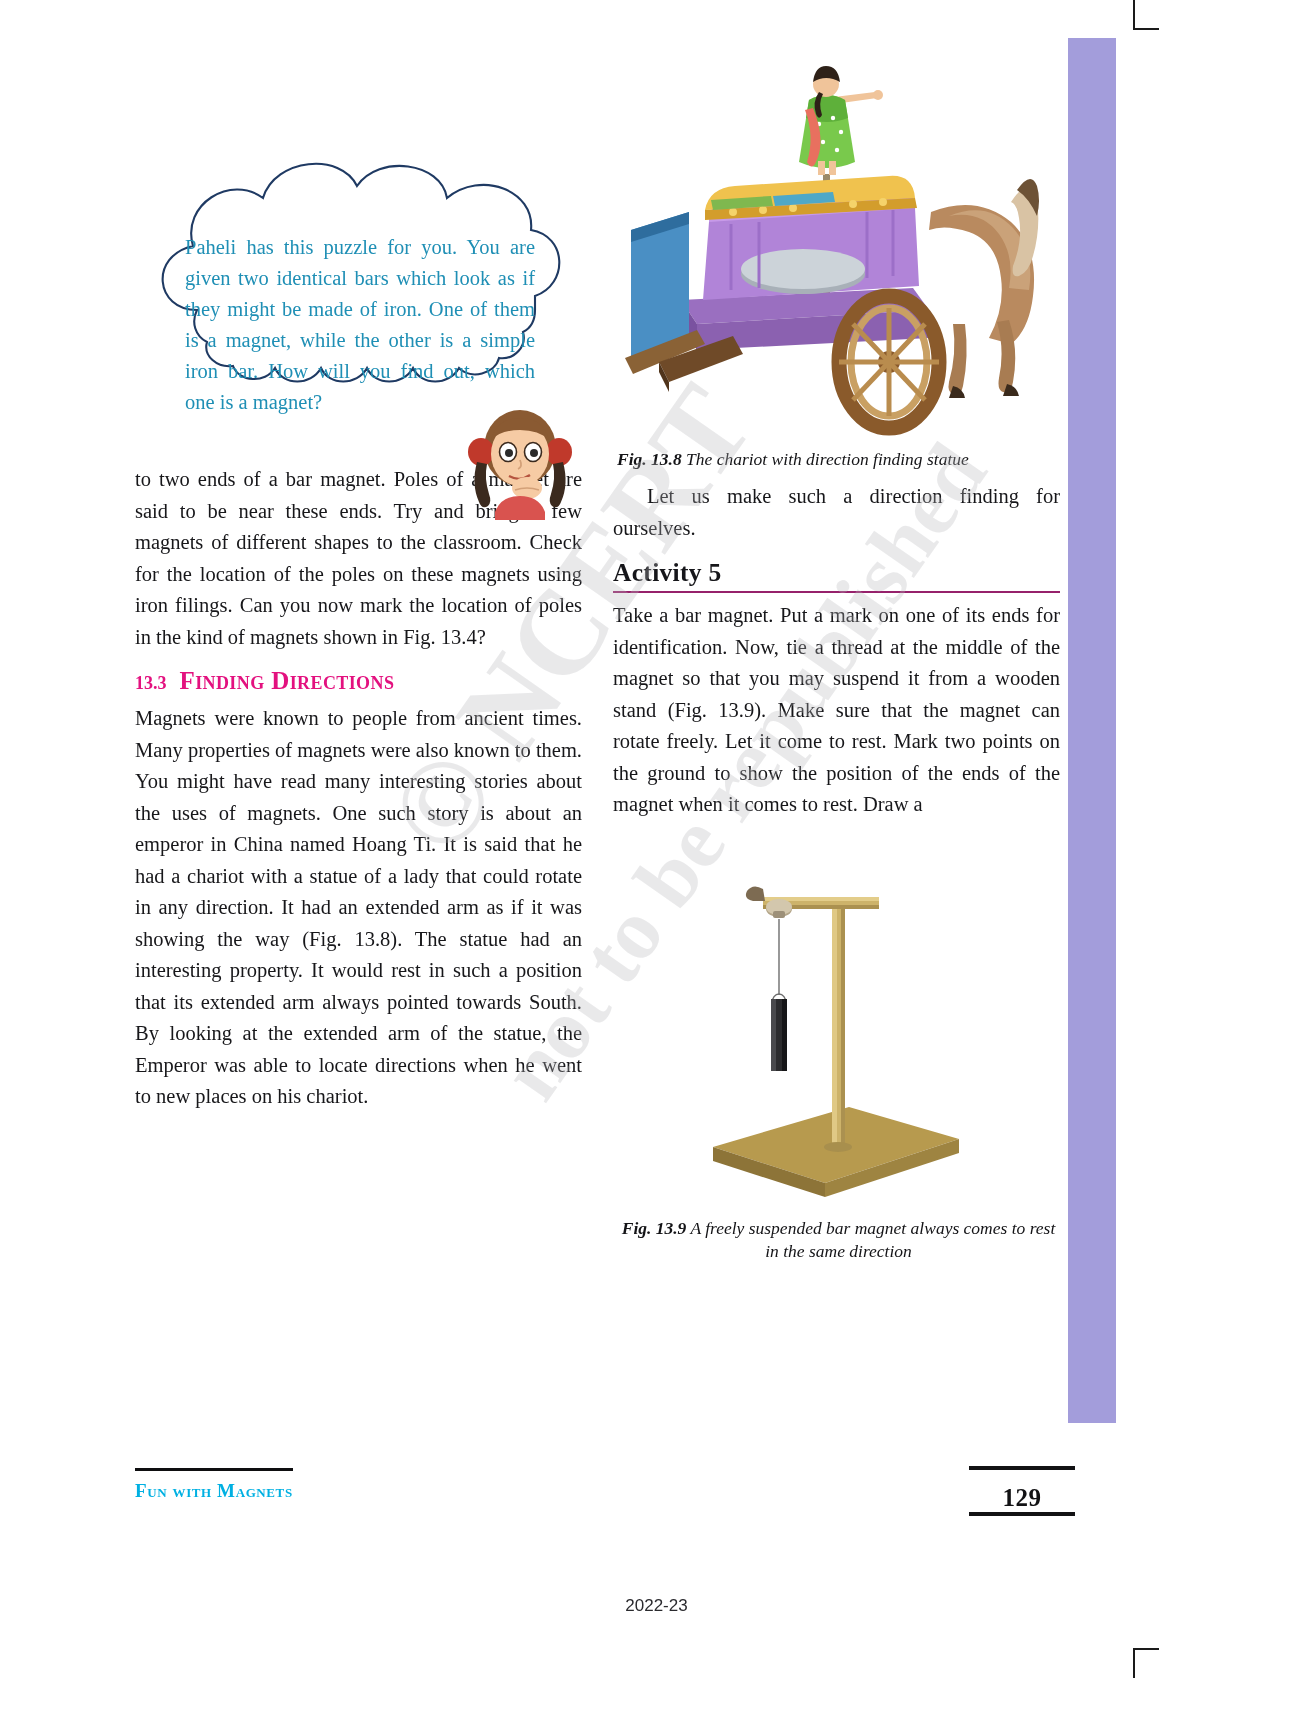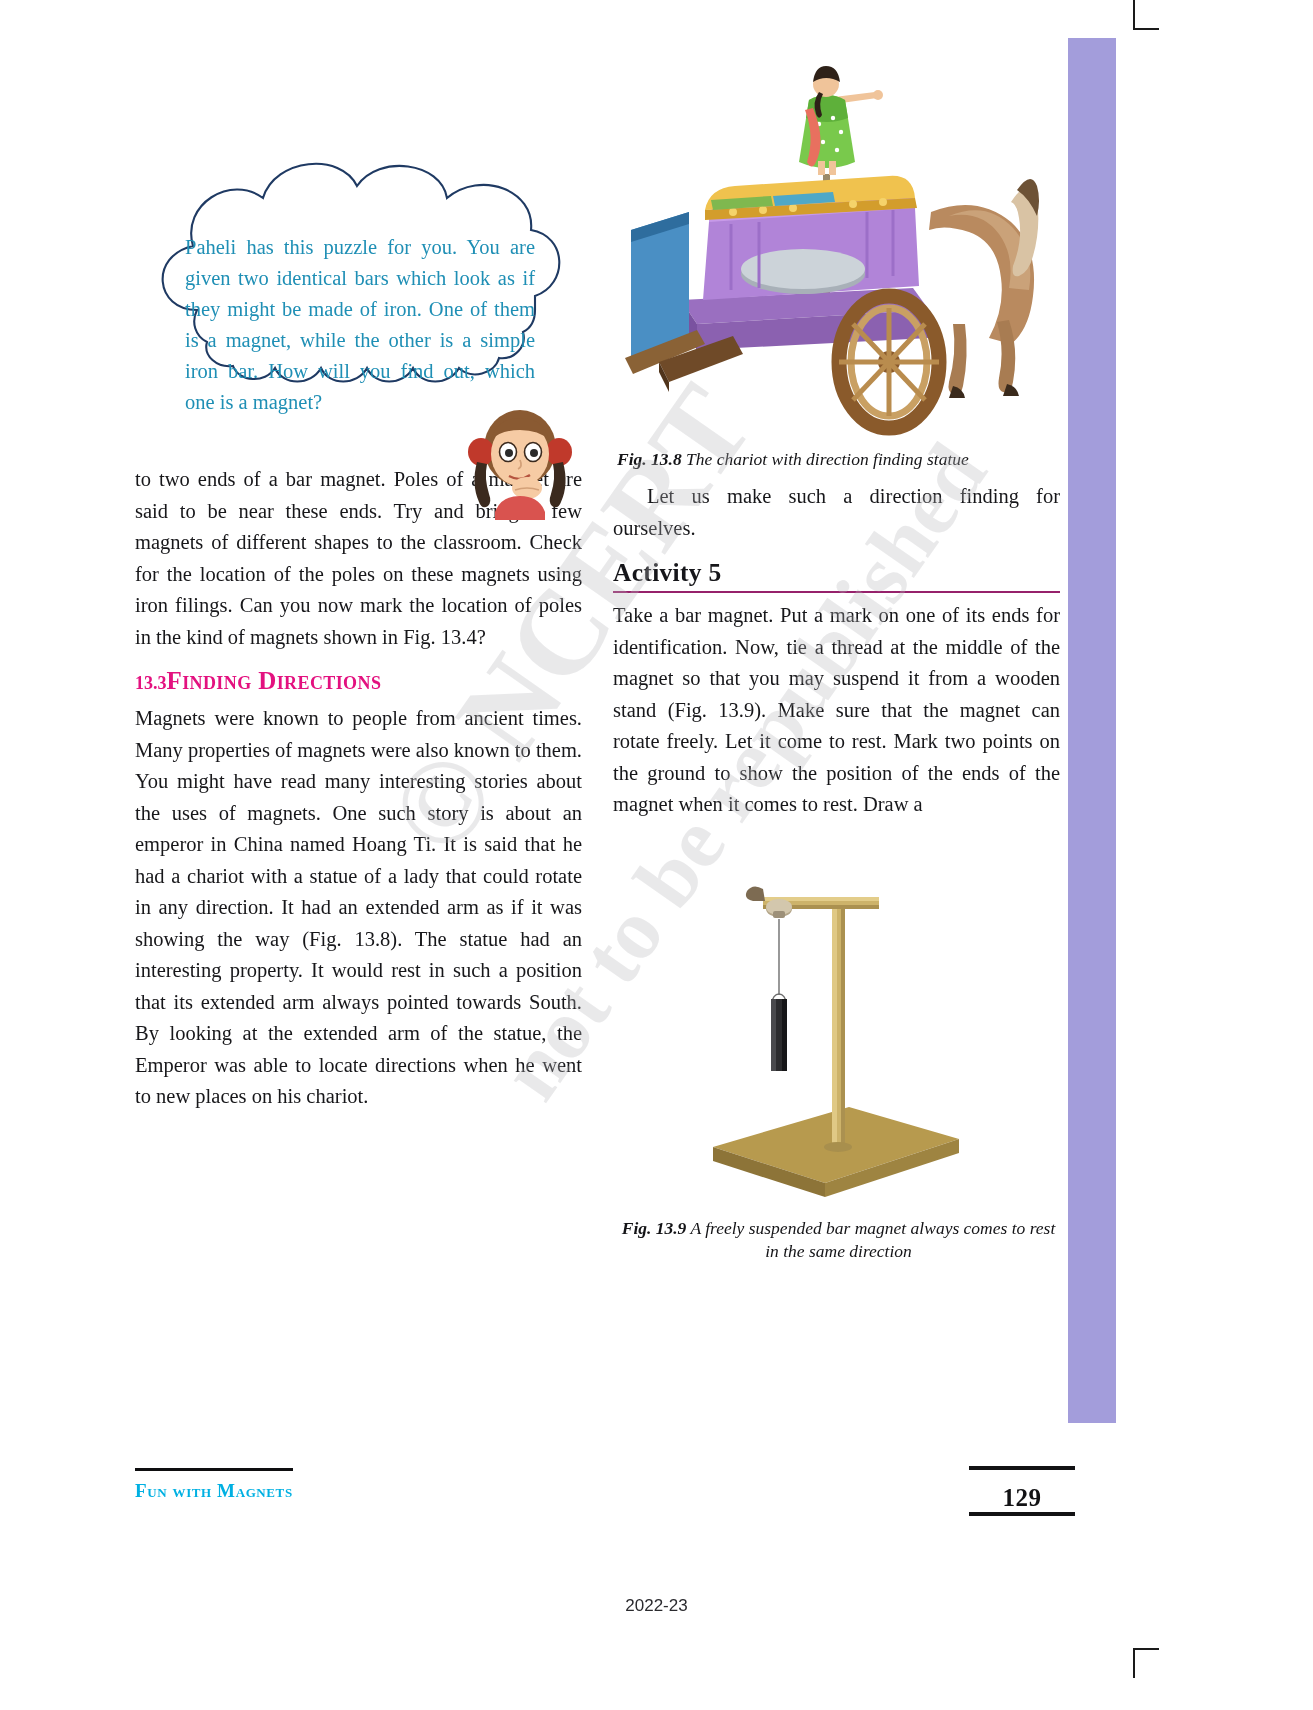--- a/index.html
+++ b/index.html
@@ -95,20 +95,21 @@
   .section-head {
     margin: 14px 0 8px 0;
     color: #e3117f;
     font-weight: bold;
     font-family: "Liberation Serif", "DejaVu Serif", serif;
     white-space: nowrap;
   }
   .section-num { font-size: 18px; letter-spacing: 0px; }
   .section-title {
     font-size: 25px;
+    margin-left: 13px;
     font-variant: small-caps;
     letter-spacing: 0.4px;
   }
 
   
   .activity-head {
     margin: 14px 0 0 0;
     font-size: 25.5px;
     font-weight: bold;
     color: #16161a;

